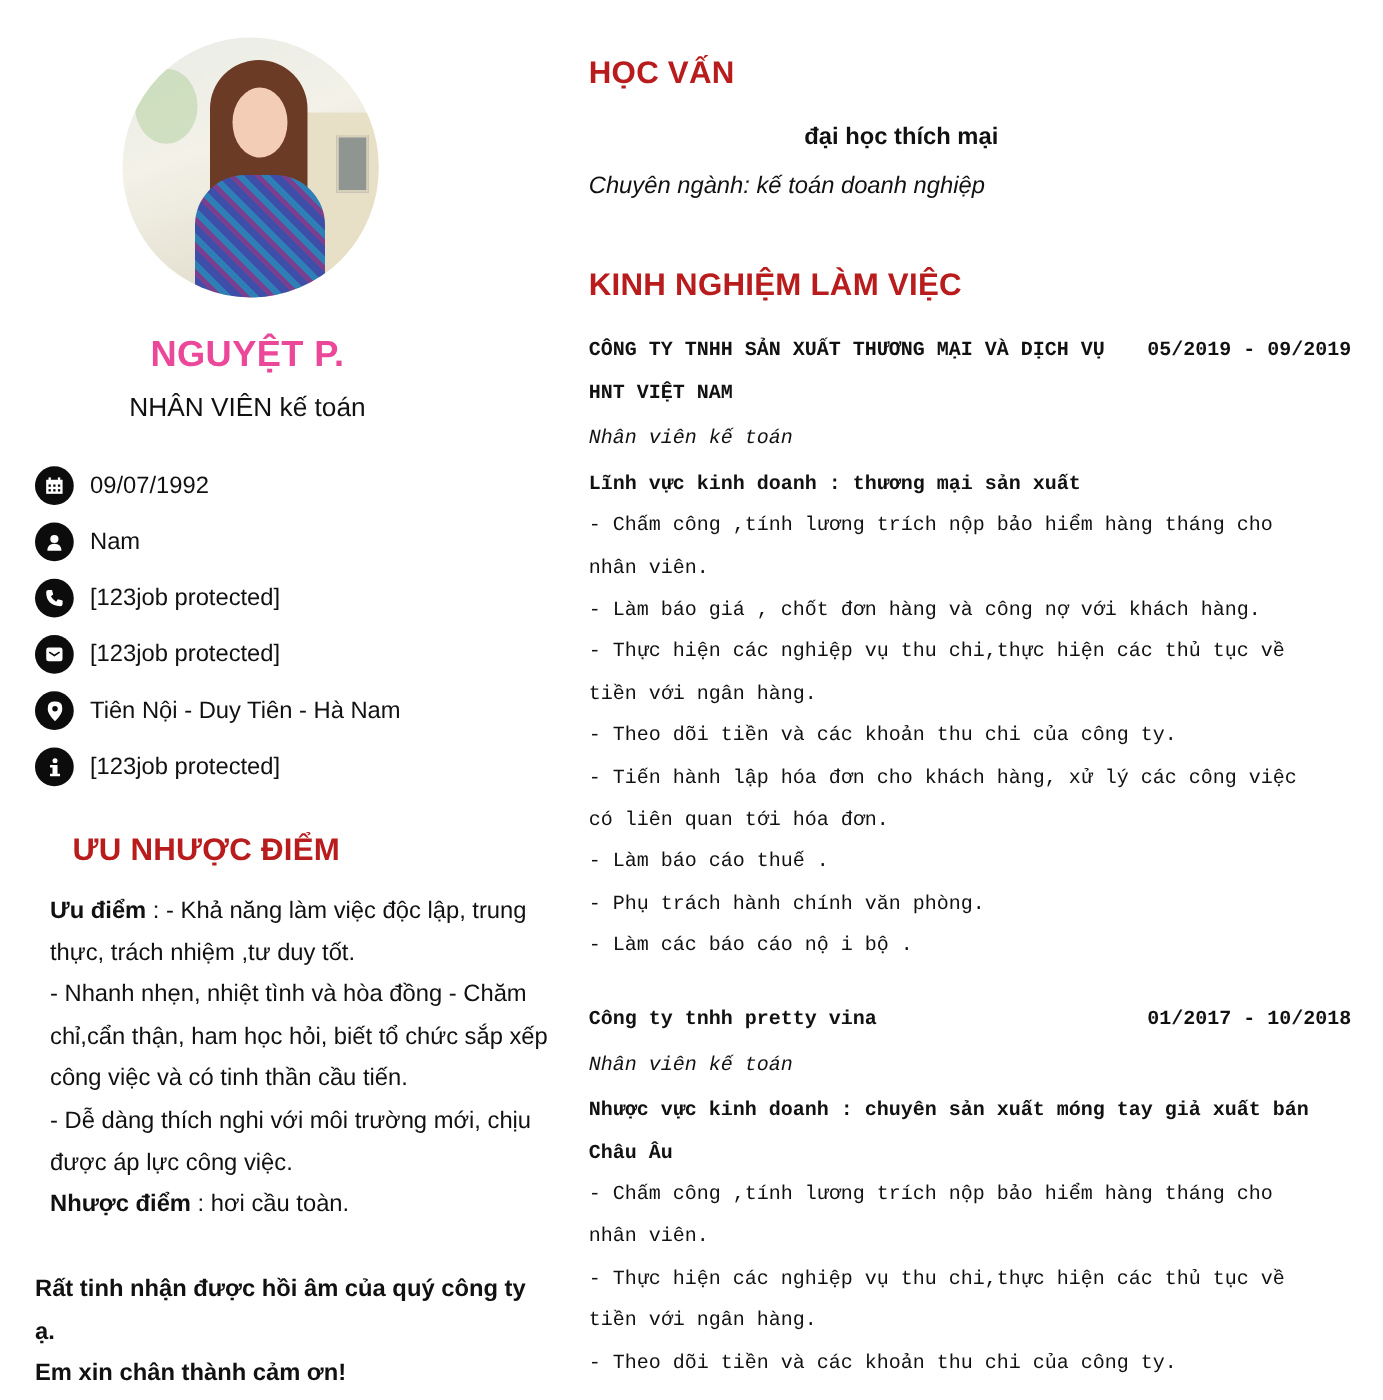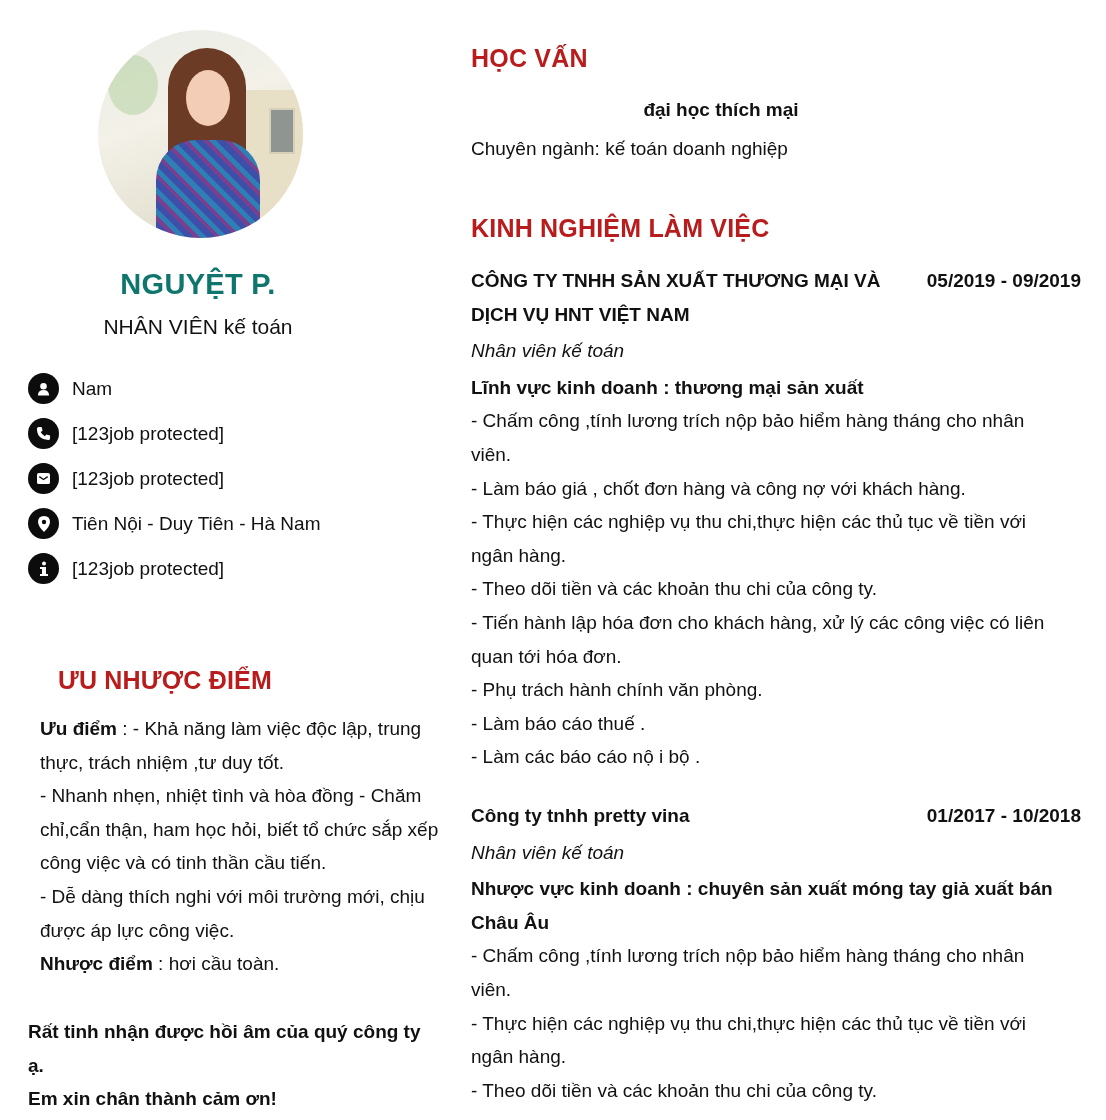--- a/index.html
+++ b/index.html
@@ -17,40 +17,40 @@
   }
   .avatar .bldg { position: absolute; right: 0; top: 60px; width: 80px; height: 150px; background: #e8e0c6; }
   .avatar .win { position: absolute; right: 8px; top: 78px; width: 22px; height: 42px; background: #8f9692; border: 2px solid #d6d0ba; }
   .avatar .tree { position: absolute; left: 10px; top: 25px; width: 50px; height: 60px; border-radius: 50%; background: #b9d3a6; opacity: .6; }
   .avatar .hair { position: absolute; left: 70px; top: 18px; width: 78px; height: 140px; border-radius: 40px 40px 20px 20px; background: #6b3b26; }
   .avatar .face { position: absolute; left: 88px; top: 40px; width: 44px; height: 56px; border-radius: 50%; background: #f3cdb5; }
   .avatar .body { position: absolute; left: 58px; top: 110px; width: 104px; height: 110px; border-radius: 40px 40px 0 0;
     background: repeating-linear-gradient(45deg, #3d4fa8 0 6px, #7a3f8e 6px 10px, #2f7fb7 10px 15px); }
 
   .name { position: absolute; left: 0; top: 268px; width: 340px; text-align: center;
-    font-size: 29px; font-weight: bold; color: #0f766e; letter-spacing: 0.3px; }
+    font-size: 29px; font-weight: bold; color: #ec4899; letter-spacing: 0.3px; }
   .title { position: absolute; left: 0; top: 315px; width: 340px; text-align: center; font-size: 21px; color: #111; }
 
   .contacts { position: absolute; left: 0; top: 366px; }
   .contact { display: flex; align-items: center; height: 45px; }
   .cicon { width: 31px; height: 31px; border-radius: 50%; background: #0c0c0c; display: flex; align-items: center; justify-content: center; margin-right: 13px; flex: none; }
   .ctext { font-size: 19px; color: #111; }
 
   .h2 { font-size: 25px; font-weight: bold; color: #b91c1c; letter-spacing: 0.2px; }
   .left .h2 { position: absolute; top: 666px; left: 0; margin-left: 30px; }
   .pros { position: absolute; left: 12px; top: 712px; width: 400px; font-size: 19px; line-height: 33.6px; }
   .pros b { font-weight: bold; }
   .closing { position: absolute; left: 0; top: 1015px; width: 400px; font-size: 19px; line-height: 33.6px; font-weight: bold; }
 
   .edu-h { position: absolute; top: 44px; left: 0; }
   .school { position: absolute; top: 99px; left: 0; width: 500px; text-align: center; font-size: 19px; font-weight: bold; }
-  .major { position: absolute; top: 138px; left: 0; font-size: 19px; }
+  .major { position: absolute; top: 138px; left: 0; font-size: 19px; font-style: italic; }
 
   .exp-h { position: absolute; top: 214px; left: 0; }
-  .job { position: absolute; left: 0; width: 610px; font-size: 19px; line-height: 33.6px; }
+  .job { position: absolute; left: 0; width: 610px; font-size: 16px; line-height: 33.6px; font-family: Liberation Mono, monospace; }
   .job1 { top: 264px; }
   .job2 { top: 799px; }
   .job-head { display: flex; justify-content: space-between; font-weight: bold; }
   .job-head .company { width: 440px; }
   .job-head .date { white-space: nowrap; }
   .job-role { font-style: italic; margin-top: 3px; }
   .job-field { font-weight: bold; margin-top: 3px; }
   .bullets { width: 580px; }
 </style>
 </head>
@@ -62,20 +62,38 @@
     <div class="bldg"></div>
     <div class="win"></div>
     <div class="hair"></div>
     <div class="body"></div>
     <div class="face"></div>
   </div>
   <div class="name">NGUYỆT P.</div>
   <div class="title">NHÂN VIÊN kế toán</div>
 
   <div class="contacts">
+    <div class="contact">
+      <span class="cicon">
+        <svg width="15" height="15" viewBox="0 0 16 16">
+            <rect x="1" y="3" width="14" height="12" fill="#fff"></rect>
+            <rect x="3" y="1" width="2" height="4" fill="#fff"></rect>
+            <rect x="11" y="1" width="2" height="4" fill="#fff"></rect>
+            <g fill="#0c0c0c">
+              <rect x="3" y="7" width="2" height="2"></rect>
+              <rect x="7" y="7" width="2" height="2"></rect>
+              <rect x="11" y="7" width="2" height="2"></rect>
+              <rect x="3" y="11" width="2" height="2"></rect>
+              <rect x="7" y="11" width="2" height="2"></rect>
+              <rect x="11" y="11" width="2" height="2"></rect>
+            </g>
+          </svg>
+      </span>
+      <span class="ctext">09/07/1992</span>
+    </div>
     <div class="contact">
       <span class="cicon">
         <svg width="15" height="16" viewBox="0 0 16 16">
             <circle cx="8" cy="5" r="3.5" fill="#fff"></circle>
             <path d="M2 15 Q2 9 8 9 Q14 9 14 15 Z" fill="#fff"></path>
           </svg>
       </span>
       <span class="ctext">Nam</span>
     </div>
     <div class="contact">
@@ -141,22 +159,22 @@
       <div class="date">05/2019 - 09/2019</div>
     </div>
     <div class="job-role">Nhân viên kế toán</div>
     <div class="job-field">Lĩnh vực kinh doanh : thương mại sản xuất</div>
     <div class="bullets">
       <div>- Chấm công ,tính lương  trích nộp bảo hiểm hàng tháng cho nhân viên.</div>
       <div>- Làm báo giá , chốt đơn hàng và công nợ với khách hàng.</div>
       <div>- Thực hiện các nghiệp vụ thu chi,thực hiện các thủ tục về tiền với ngân hàng.</div>
       <div>- Theo dõi tiền và các khoản thu chi của công ty.</div>
       <div>- Tiến hành lập hóa đơn cho khách hàng, xử lý các công việc có liên quan tới hóa đơn.</div>
+      <div>- Làm báo cáo thuế .</div>
       <div>- Phụ trách hành chính văn phòng.</div>
-      <div>- Làm báo cáo thuế .</div>
       <div>- Làm các báo cáo nộ i bộ .</div>
     </div>
   </div>
 
   <div class="job job2">
     <div class="job-head">
       <div class="company">Công ty tnhh pretty vina</div>
       <div class="date">01/2017 - 10/2018</div>
     </div>
     <div class="job-role">Nhân viên kế toán</div>

